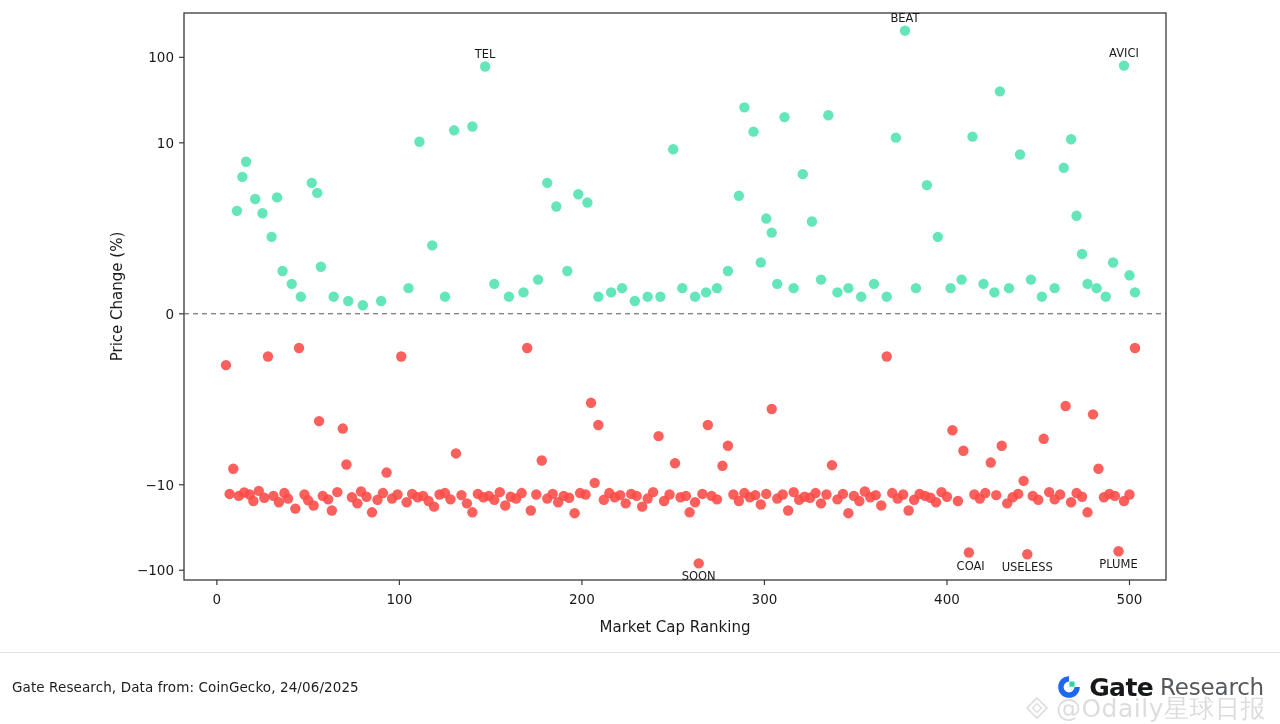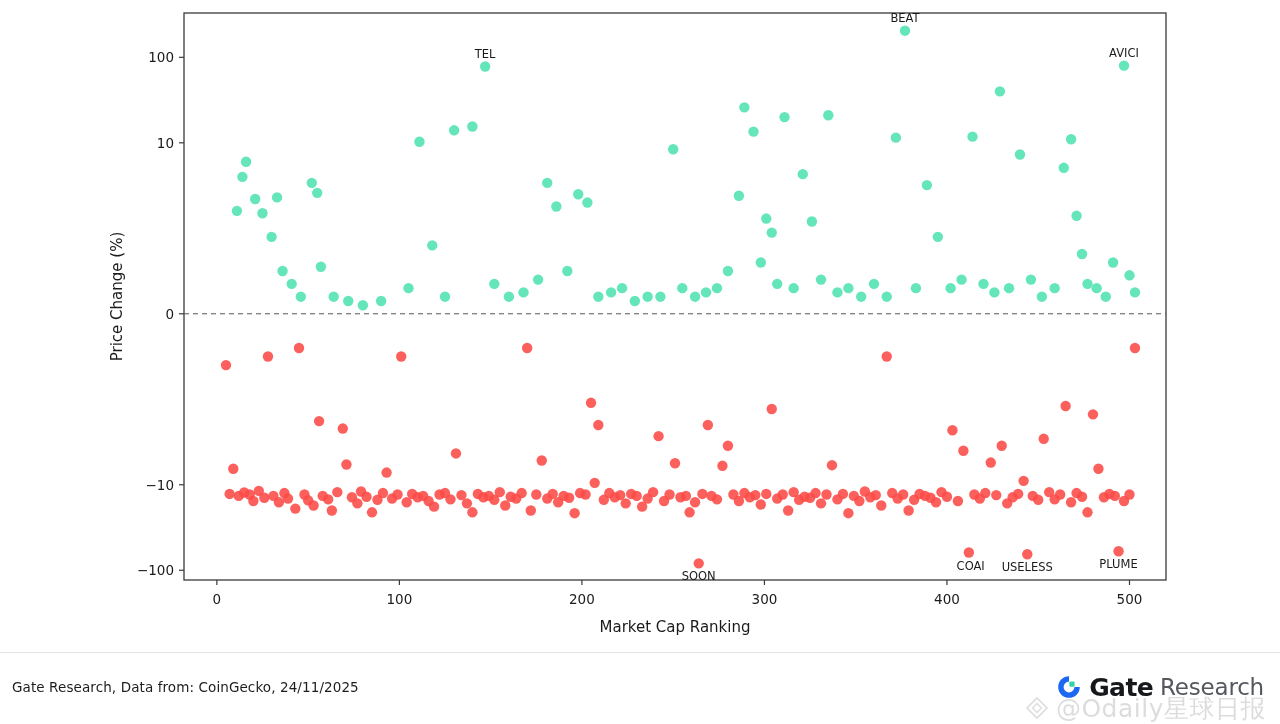--- a/index.html
+++ b/index.html
@@ -363,21 +363,21 @@
       <text x="485.1710037174721" y="57.5517604619605" text-anchor="middle" class="point-label">TEL</text>
       <text x="1124.0185873605947" y="56.611779603542345" text-anchor="middle" class="point-label">AVICI</text>
       <text x="698.728624535316" y="580.3412267108097" text-anchor="middle" class="point-label">SOON</text>
       <text x="970.6951672862454" y="569.5109737190014" text-anchor="middle" class="point-label">COAI</text>
       <text x="1027.2788104089218" y="571.2653438956025" text-anchor="middle" class="point-label">USELESS</text>
       <text x="1118.5427509293681" y="568.2935774174077" text-anchor="middle" class="point-label">PLUME</text>
     </svg>
 </div>
 
 <div id="footer">
-  <div id="footer-text">Gate Research, Data from: CoinGecko, 24/11/2025</div>
+  <div id="footer-text">Gate Research, Data from: CoinGecko, 24/06/2025</div>
 
   <div id="brand">
     <span id="brand-logo">
       <svg width="26" height="26" viewBox="0 0 26 26">
         <path d="M13 2.2 A10.8 10.8 0 1 0 23.8 13 L18.4 13 A5.4 5.4 0 1 1 13 7.6 Z" fill="#1C68F3"></path>
         <rect x="13.4" y="7.6" width="5.2" height="5.2" rx="1" fill="#2ED3A8"></rect>
       </svg>
     </span>
     <span id="brand-gate">Gate</span>
     <span id="brand-research">Research</span>

